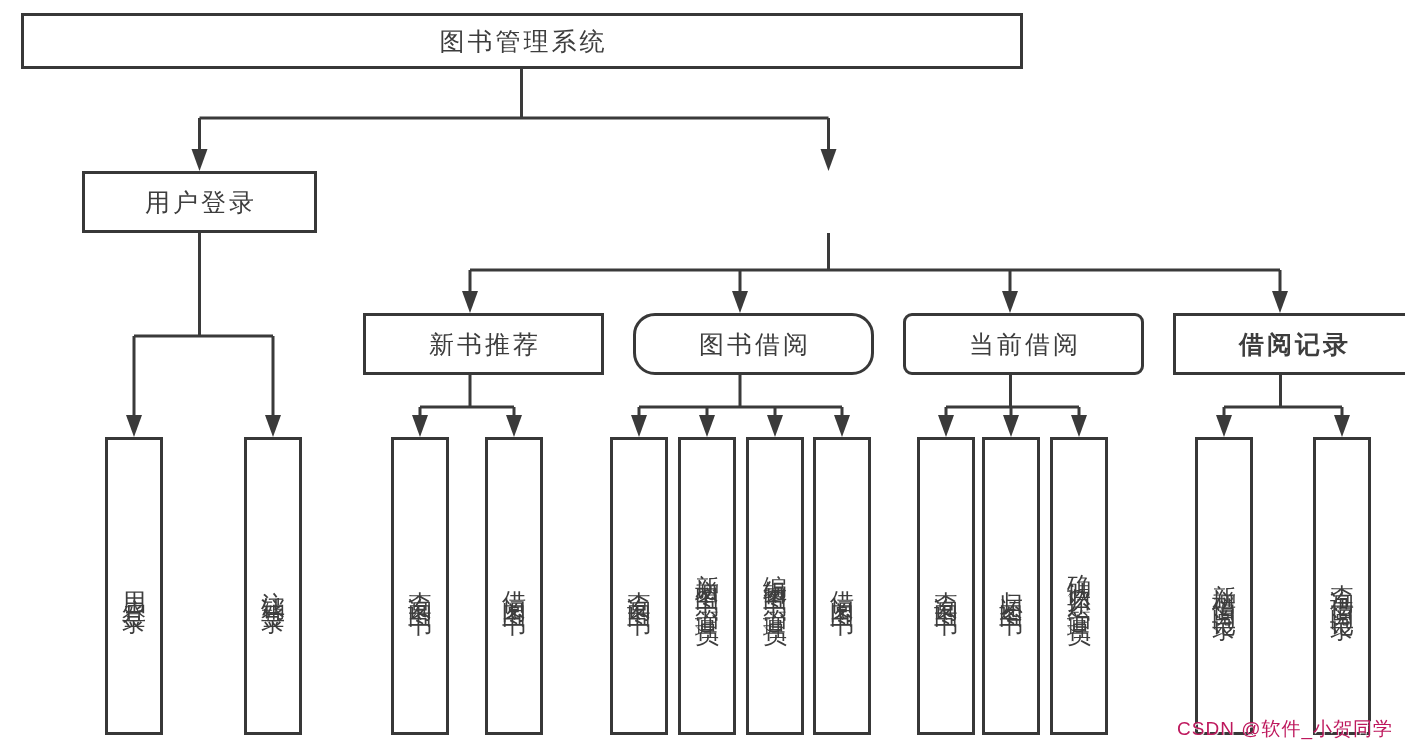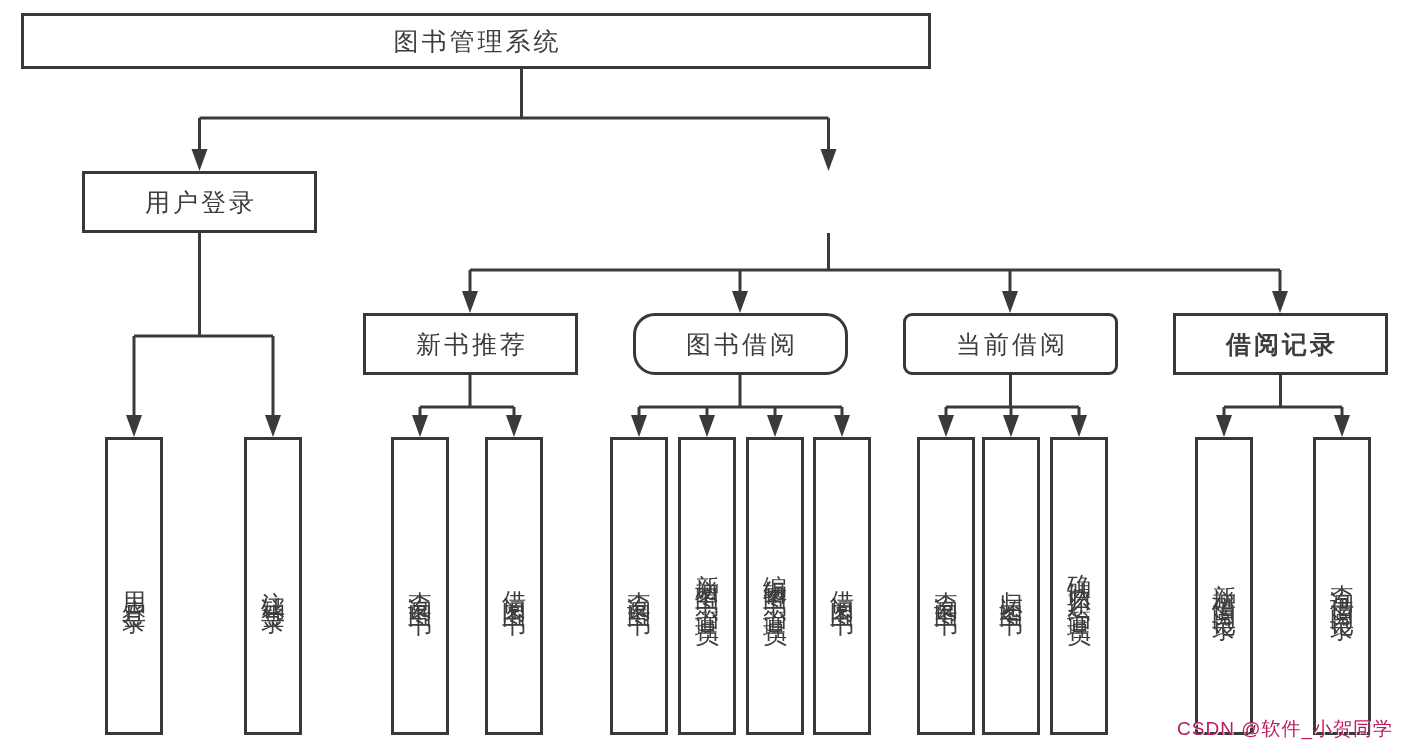--- a/index.html
+++ b/index.html
@@ -29,24 +29,24 @@
     position: absolute;
     box-sizing: border-box;
     background: #ffffff;
     border: 3px solid #383838;
     display: flex;
     align-items: center;
     justify-content: center;
     color: #3d3d3d;
   }
   .h-node { font-size: 25px; letter-spacing: 3px; text-indent: 3px; white-space: nowrap; }
-  .root-node  { left: 21px;  top: 13px;  width: 910px; height: 56px; }
+  .root-node  { left: 21px;  top: 13px;  width: 1002px; height: 56px; }
   .l2-a { left: 82px;  top: 171px; width: 235px; height: 62px; }
   .l2-b { left: 711px; top: 171px; width: 235px; height: 62px; }
-  .l3   { top: 313px; width: 215px; height: 62px; }
+  .l3   { top: 313px; width: 241px; height: 62px; }
   .l3-0 { left: 363px; }
   .l3-1 { left: 633px; border-radius: 22px; }
   .l3-2 { left: 903px; border-radius: 9px; }
   .l3-3 { left: 1173px; font-weight: bold; }
   .leaf { top: 437px; width: 58px; height: 298px; }
   .leaf span {
     writing-mode: vertical-rl;
     text-orientation: mixed;
     font-size: 24px;
     letter-spacing: 7px;

